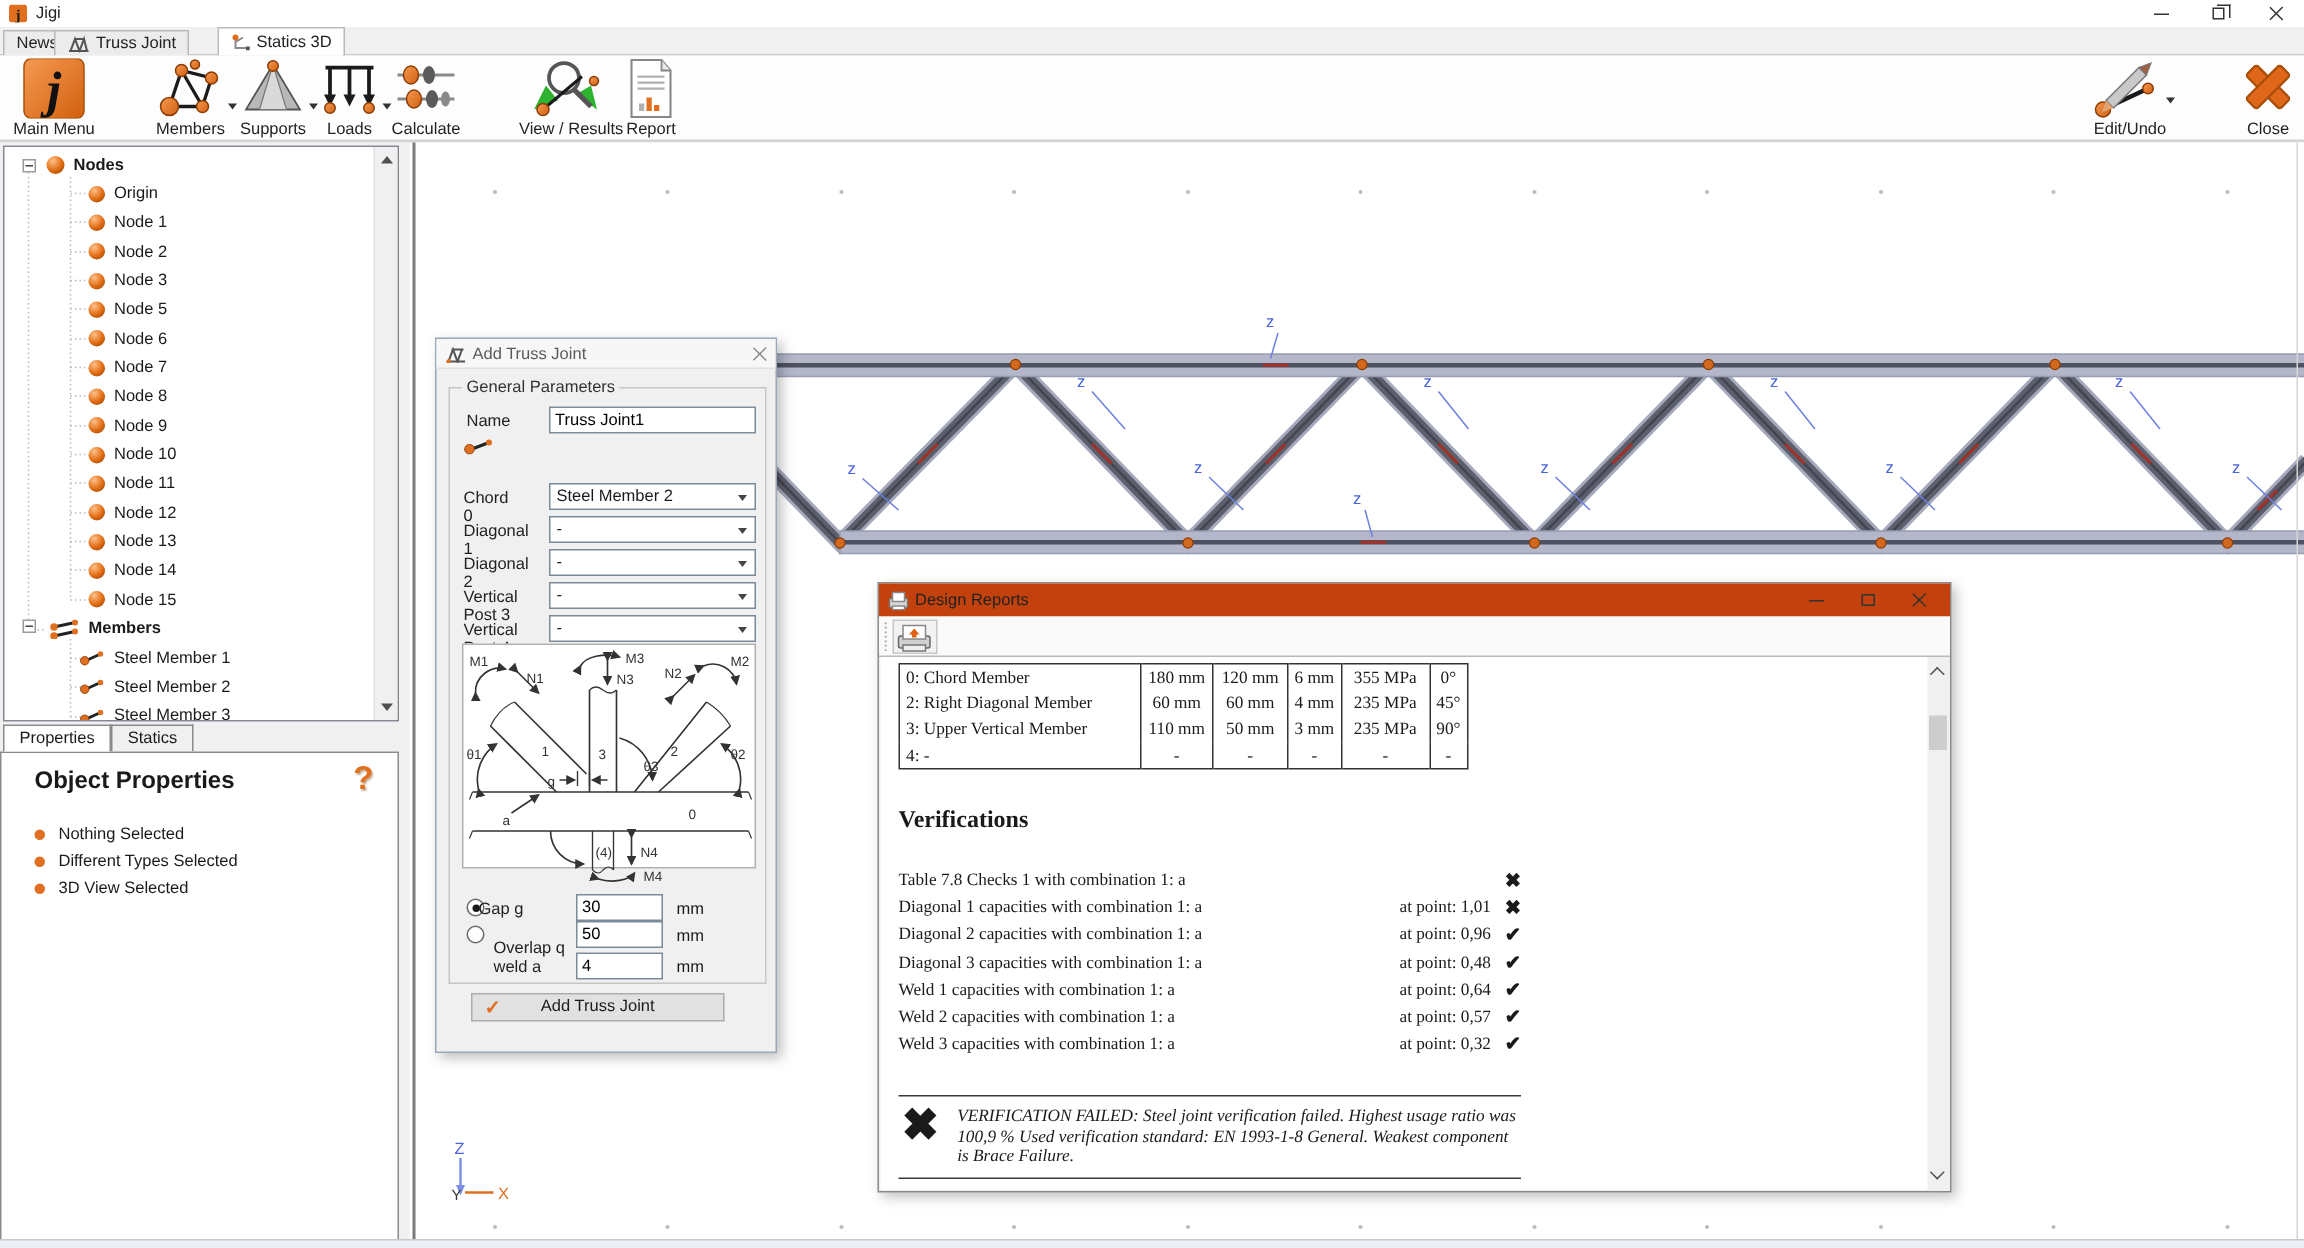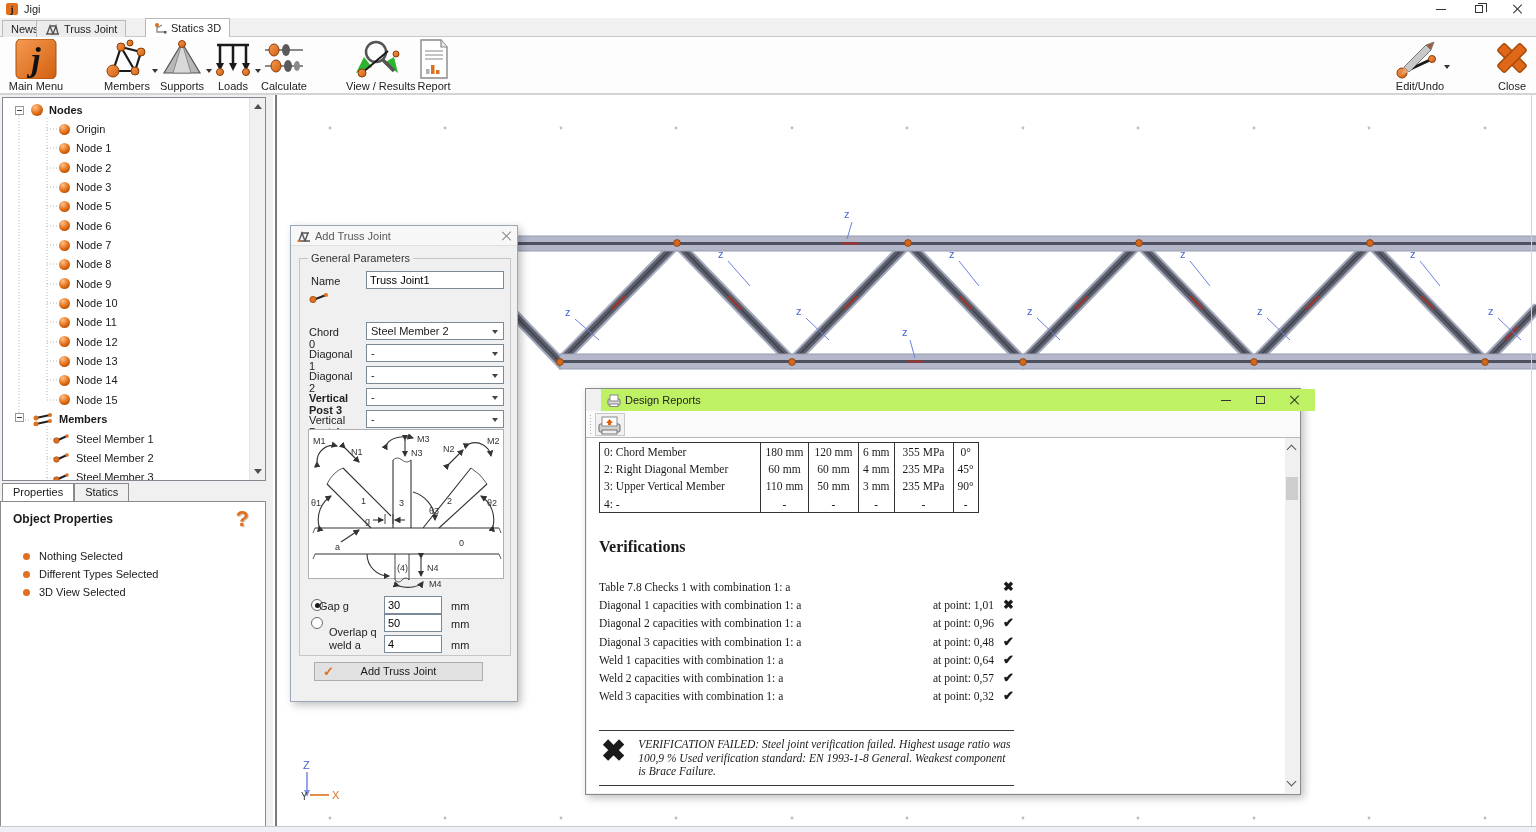--- a/index.html
+++ b/index.html
@@ -45,21 +45,21 @@
   .ball { width:11px; height:11px; border-radius:50%; background:radial-gradient(circle at 35% 28%, #ffc089, #e06a10 55%, #8a3c05); flex:0 0 auto; }
   .ball.big { width:12px; height:12px; }
   .tree-scroll { position:absolute; right:0; top:0; width:16px; height:100%; background:#f0f0f0; border-left:1px solid #e2e2e2; }
   .tri-up { position:absolute; left:4px; top:6px; width:0; height:0; border-left:4px solid transparent; border-right:4px solid transparent; border-bottom:5px solid #505050; }
   .tri-down { position:absolute; left:4px; bottom:6px; width:0; height:0; border-left:4px solid transparent; border-right:4px solid transparent; border-top:5px solid #505050; }
 
   .props-tabs { position:absolute; left:2px; top:388px; height:18px; display:flex; }
   .ptab { height:18px; padding:2px 10px 0; border:1px solid #8a8a8a; border-bottom:none; background:#f0f0f0; font-size:11px; }
   .ptab.active { background:#fff; position:relative; z-index:2; }
   .propsbox { position:absolute; left:0px; top:406px; width:266px; height:421px; background:#fff; border:1px solid #8a8a8a; }
-  .props-head { position:absolute; left:12px; top:10px; font-weight:bold; font-size:12px; }
+  .props-head { position:absolute; left:22px; top:10px; font-weight:bold; font-size:16px; }
   .help-q { position:absolute; right:16px; top:4px; font-size:22px; font-weight:bold; color:#e07020; text-shadow:1px 1px 1px rgba(120,60,0,.4); }
   .prop-item { position:absolute; left:22px; display:flex; align-items:center; gap:9px; font-size:11px; }
   .dot { width:7px; height:7px; border-radius:50%; background:#e07020; }
 
   
   .canvas { position:absolute; left:275px; top:95px; width:1261px; height:732px; background:#fff; border-left:2px solid #7a7a7a; }
   .canvas svg { position:absolute; left:0; top:0; }
   .edge-line { position:absolute; right:4px; top:0; width:1px; height:100%; background:#d5d5d5; }
 
   
@@ -80,21 +80,21 @@
   .combo::after { content:""; position:absolute; right:5px; top:7px; border-left:3.5px solid transparent; border-right:3.5px solid transparent; border-top:4.5px solid #444; }
   .diagram-box { position:absolute; left:17px; top:203px; width:196px; height:150px; background:#fff; border:1px solid #b0b0b0; }
   .radio { position:absolute; width:12px; height:12px; border:1px solid #6a6a6a; border-radius:50%; background:#fff; }
   .radio.checked::after { content:""; position:absolute; left:2.5px; top:2.5px; width:5px; height:5px; border-radius:50%; background:#1a1a1a; }
   .unit { position:absolute; font-size:11px; }
   .dlg-btn { position:absolute; left:23px; top:436px; width:169px; height:19px; background:#e1e1e1; border:1px solid #adadad; font-size:11px; text-align:center; padding-top:2px; }
   .dlg-btn .chk { position:absolute; left:8px; top:1px; color:#e07020; font-weight:bold; font-size:13px; }
 
   
   .report { position:absolute; left:585px; top:388px; width:716px; height:407px; background:#f0f0f0; border:1px solid #8a8a8a; box-shadow:3px 3px 8px rgba(0,0,0,.25); z-index:15; }
-  .rep-title { position:absolute; left:15px; top:0; width:100%; height:22px; background:#bef264; }
+  .rep-title { position:absolute; left:0; top:0; width:100%; height:22px; background:#c2410c; }
   .rep-title .rtext { position:absolute; left:24px; top:5px; font-size:11px; color:#222; }
   .rep-controls { position:absolute; right:4px; top:0; height:22px; display:flex; }
   .rwc { width:34px; height:22px; display:flex; align-items:center; justify-content:center; }
   .g-max { width:9px; height:8px; border:1px solid #333; display:block; }
   .rep-toolbar { position:absolute; left:0; top:22px; width:100%; height:27px; background:#fafafa; border-bottom:1px solid #b8b8b8; }
   .grip { position:absolute; left:3px; top:3px; width:3px; height:20px; background-image:radial-gradient(circle, #b0b0b0 35%, transparent 40%); background-size:3px 3px; }
   .print-btn { position:absolute; left:9px; top:2px; width:30px; height:23px; border:1px solid #c8c8c8; background:#f2f2f2; }
   .rep-content { position:absolute; left:1px; top:49px; width:700px; height:355px; background:#fff; overflow:hidden; font-family:"Liberation Serif", serif; }
   .rep-scroll { position:absolute; right:1px; top:49px; width:14px; height:355px; background:#f0f0f0; }
   .chev { position:absolute; left:3px; width:7px; height:7px; border-left:1.6px solid #555; border-top:1.6px solid #555; }
@@ -563,21 +563,21 @@
           <span class="frow-label combo-lab" style="left: 18px; top: 122px;">Diagonal 1</span>
           <div class="combo" style="left: 75px; top: 118px; width: 138px;"><span>-</span></div>
         </div>
 
         <div class="combo-row" style="position: absolute; left: 0px; top: 0px;">
           <span class="frow-label combo-lab" style="left: 18px; top: 144px;">Diagonal 2</span>
           <div class="combo" style="left: 75px; top: 140px; width: 138px;"><span>-</span></div>
         </div>
 
         <div class="combo-row" style="position: absolute; left: 0px; top: 0px;">
-          <span class="frow-label combo-lab" style="left: 18px; top: 166px; font-weight: bold;">Vertical Post 3</span>
+          <span class="frow-label combo-lab" style="left: 18px; top: 166px;">Vertical Post 3</span>
           <div class="combo" style="left: 75px; top: 162px; width: 138px;"><span>-</span></div>
         </div>
 
         <div class="combo-row" style="position: absolute; left: 0px; top: 0px;">
           <span class="frow-label combo-lab" style="left: 18px; top: 188px;">Vertical Post 4</span>
           <div class="combo" style="left: 75px; top: 184px; width: 138px;"><span>-</span></div>
         </div>
       </div>
     <div class="diagram-box">
       <svg width="194" height="160" viewBox="0 0 194 160">

